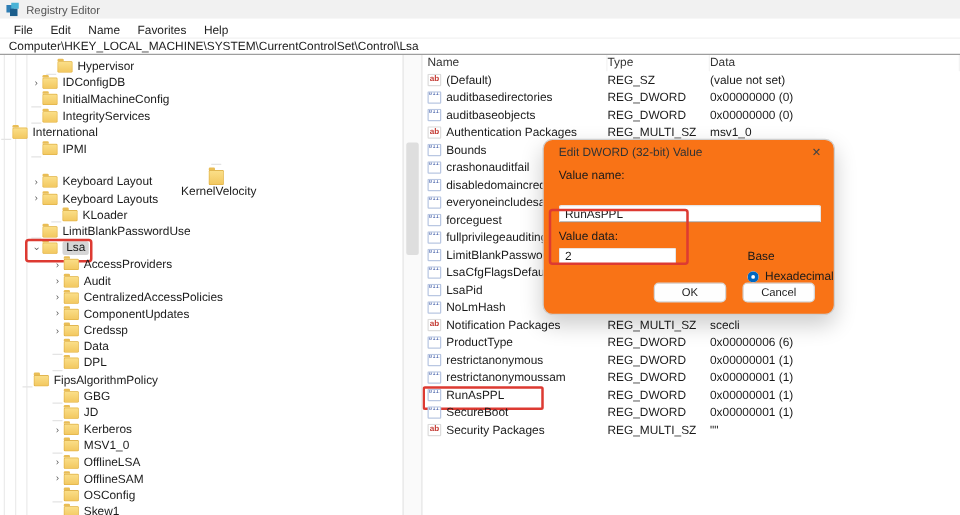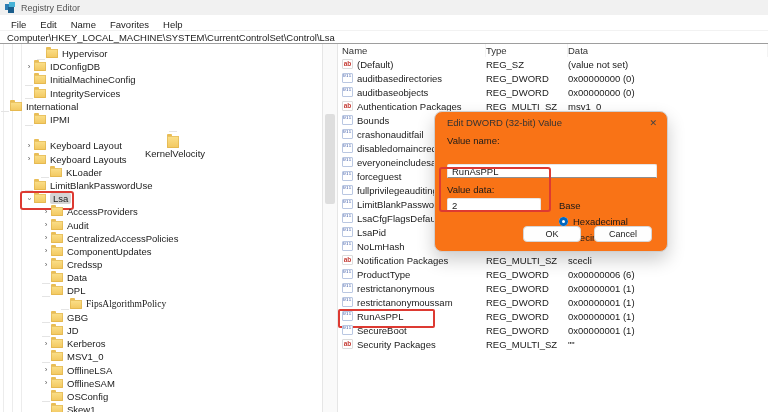--- a/index.html
+++ b/index.html
@@ -61,21 +61,21 @@
   
   .dialog{ position:absolute; left:434px; top:67px; width:234px; height:141px; z-index:9;
            background:#f97316; border:1px solid #cfcfcf; border-radius:8px;
            box-shadow:0 8px 18px rgba(0,0,0,.20); font-size:9.5px; color:#1a1a1a; }
   .dlg-title{ display:flex; justify-content:space-between; align-items:center; padding:5px 10px 0 12px; color:#333; }
   .dlg-close{ font-size:9px; color:#444; cursor:pointer; }
   .dlg-label{ margin:7px 12px 18px; }
   .dlg-input{ display:block; margin:0 12px; height:14px; background:#fff; font:inherit; color:#1a1a1a;
               border:1px solid #e6e6e6; border-bottom:1px solid #8f8f8f; border-radius:2px 2px 0 0;
               padding:0 4px; width:210px; }
-  .dlg-row{ display:flex; margin:6px 0 0 12px; }
+  .dlg-row{ display:flex; margin:6px 0 0 12px;justify-content:space-between; }
   .vd-col{ width:100px; }
   .vd-col .dlg-label{ margin:0 0 3px; }
   .vd-col .dlg-input{ margin:0; width:94px; }
   .base-col{ margin-left:12px;margin-top:16px; }
   .radio-row{ display:flex; align-items:center; gap:5px; margin-top:5px; }
   .radio{ width:9px; height:9px; border-radius:50%; border:1px solid #8a8a8a; background:#fff; }
   .radio.on{ border:none; box-shadow:inset 0 0 0 3px var(--accent); }
   .dlg-buttons{ position:absolute; right:15px; bottom:9px; display:flex; gap:13px; }
   .btn{ width:58px; height:16px; background:#fefefe; border:1px solid #d6d6d6; border-radius:4px;
         font:inherit; font-size:9px; color:#1a1a1a; display:flex; align-items:center; justify-content:center; }
@@ -204,21 +204,21 @@
         <div class="trow" style="padding-left: 41px;">
           <span class="chev leaf"></span>
           <span class="folder"></span>
           <span class="tlabel">Data</span>
         </div>
         <div class="trow" style="padding-left: 41px;">
           <span class="chev leaf"></span>
           <span class="folder"></span>
           <span class="tlabel">DPL</span>
         </div>
-        <div class="trow" style="padding-left: 60px; font-family: Liberation Serif, serif;">
+        <div class="trow" style="padding-left: 17px;">
           <span class="chev leaf"></span>
           <span class="folder"></span>
           <span class="tlabel">FipsAlgorithmPolicy</span>
         </div>
         <div class="trow" style="padding-left: 41px;">
           <span class="chev leaf"></span>
           <span class="folder"></span>
           <span class="tlabel">GBG</span>
         </div>
         <div class="trow" style="padding-left: 41px;">

